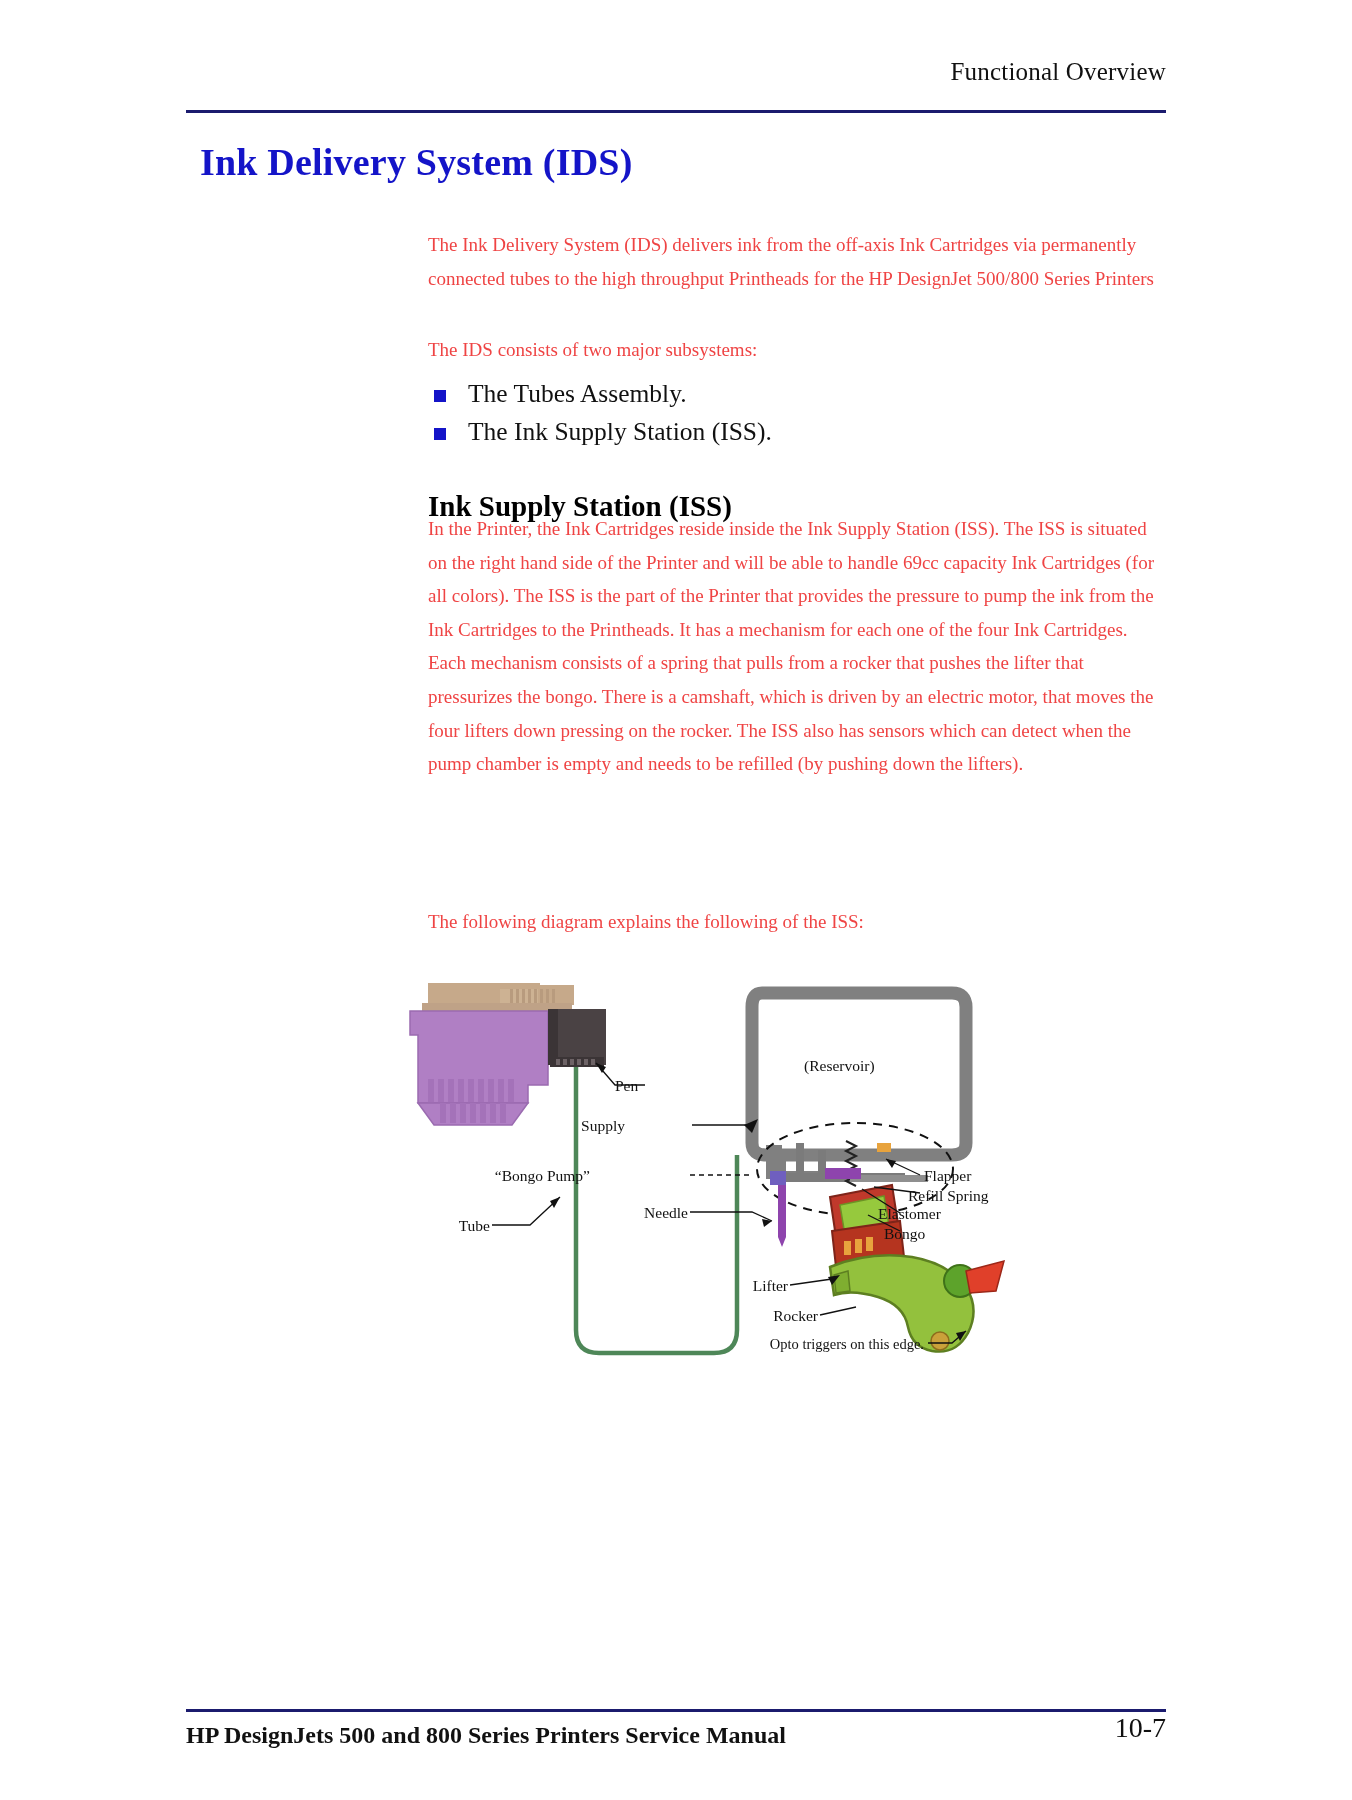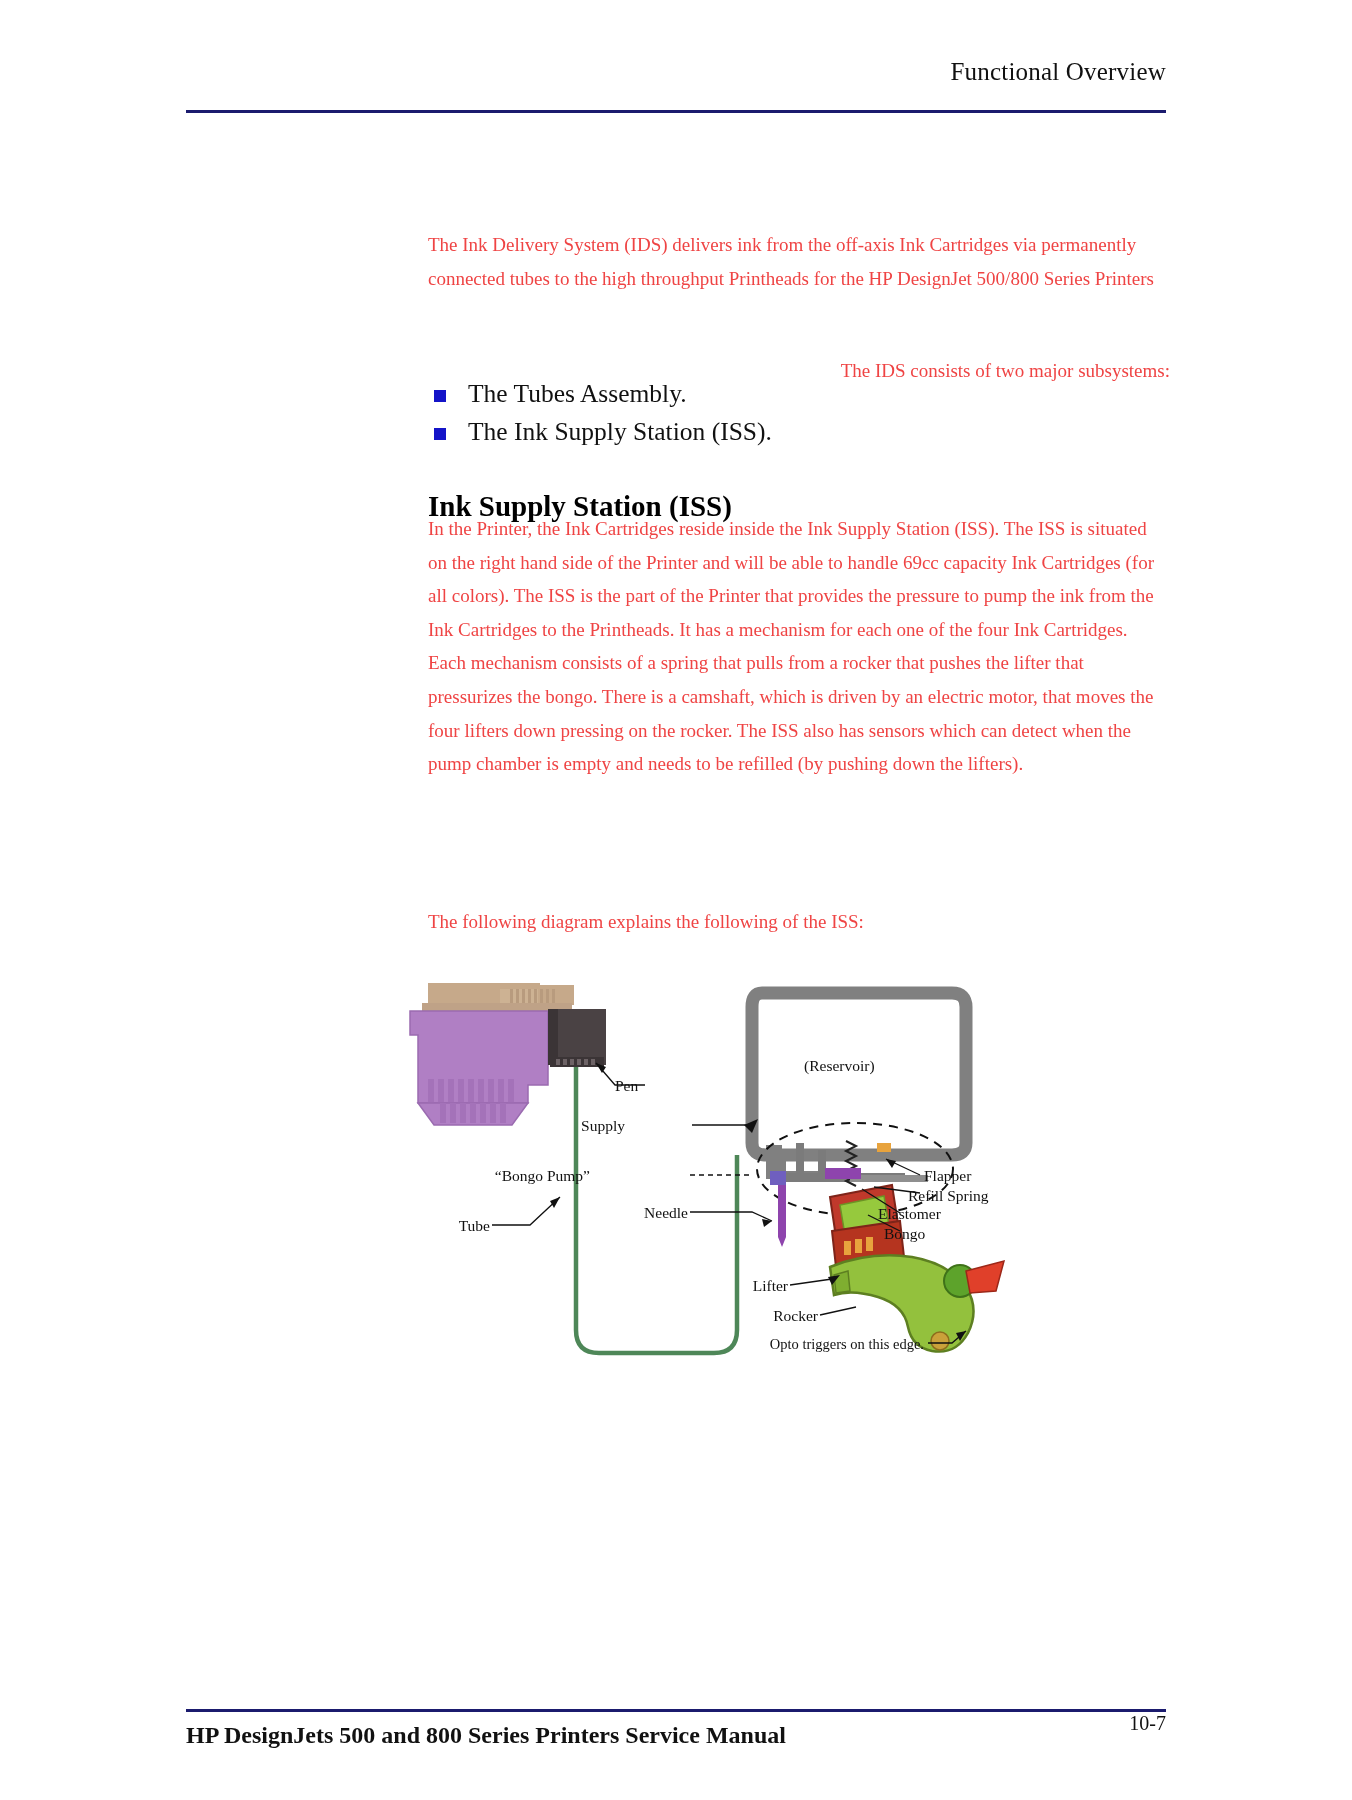--- a/index.html
+++ b/index.html
@@ -43,21 +43,21 @@
     position: absolute;
     left: 186px; top: 1722px;
     font-size: 24px;
     font-weight: bold;
     color: #111;
     white-space: nowrap;
   }
   .footer-right {
     position: absolute;
     right: 186px; top: 1712px;
-    font-size: 20px;
+    font-size: 28px;
     color: #111;
     white-space: nowrap;
   }
 
   
   .chapter-title {
     position: absolute;
     left: 200px; top: 140px;
     font-size: 38px;
     font-weight: bold;
@@ -80,21 +80,21 @@
     left: 428px;
     width: 742px;
   }
   .para {
     font-size: 19px;
     line-height: 33.6px;
     text-align: left;
     color: #ef4444;
   }
   #p-intro   { top: 228px; position: absolute; width: 742px; }
-  #p-consists{ top: 354px; position: absolute; width: 742px; text-align: right; }
+  #p-consists{ top: 333px; position: absolute; width: 742px; }
   #p-iss     { top: 512px; position: absolute; width: 742px; }
   #p-diagram { top: 905px; position: absolute; width: 742px; }
 
   .bullets {
     position: absolute;
     top: 375px;
     left: 0;
     width: 742px;
     list-style: none;
     margin: 0; padding: 0;
@@ -129,20 +129,21 @@
   .dlabel-sm { font-size: 14.5px; }
 </style>
 </head>
 <body>
 
 <div class="page">
 
   <div class="running-head">Functional Overview</div>
   <div class="rule-top"></div>
 
+  <div class="chapter-title">Ink Delivery System (IDS)</div>
 
   <div class="body-col">
 
     <div class="para" id="p-intro">The Ink Delivery System (IDS) delivers ink from the off-axis Ink Cartridges via permanently connected tubes to the high throughput Printheads for the HP DesignJet 500/800 Series Printers</div>
 
     <div class="para" id="p-consists">The IDS consists of two major subsystems:</div>
 
     <ul class="bullets">
       <li>
         <span>The Tubes Assembly.</span>

